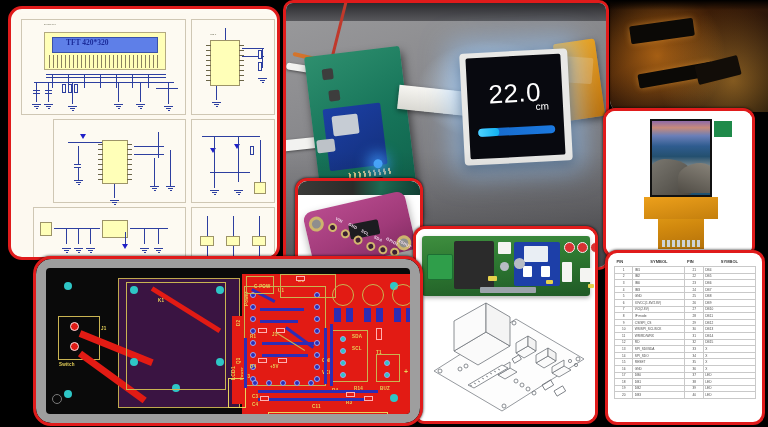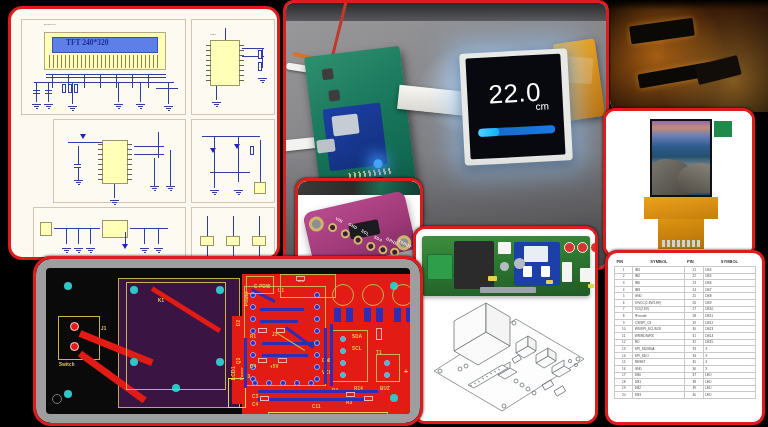--- a/index.html
+++ b/index.html
@@ -261,21 +261,21 @@
   </div>
 
   <div class="panel" id="schematic">
     <div class="sch-inner">
 
       <div class="sch-box" style="left:6px;  top:6px;  width:165px; height:96px;">
         <div class="lcdsym" style="left:22px; top:12px; width:122px; height:38px;">
           <div class="screen"></div>
           <div class="pins"></div>
         </div>
-        <div class="sch-title" style="left:44px; top:18px; font-size:7.5px;">TFT 240*320</div>
+        <div class="sch-title" style="left:44px; top:18px; font-size:7.5px;">TFT 420*320</div>
         <div class="sch-ref" style="left:22px; top:3px;">240*320 TFT</div>
 
         <div class="wire wh" style="left:24px; top:54px; width:120px;"></div>
         <div class="wire wh" style="left:24px; top:57px; width:120px;"></div>
         <div class="wire wv" style="left:30px; top:54px; height:14px;"></div>
         <div class="wire wv" style="left:46px; top:54px; height:14px;"></div>
         <div class="wire wv" style="left:62px; top:54px; height:14px;"></div>
         <div class="wire wv" style="left:78px; top:54px; height:14px;"></div>
         <div class="wire wv" style="left:94px; top:54px; height:14px;"></div>
         <div class="wire wv" style="left:110px;top:54px; height:14px;"></div>

